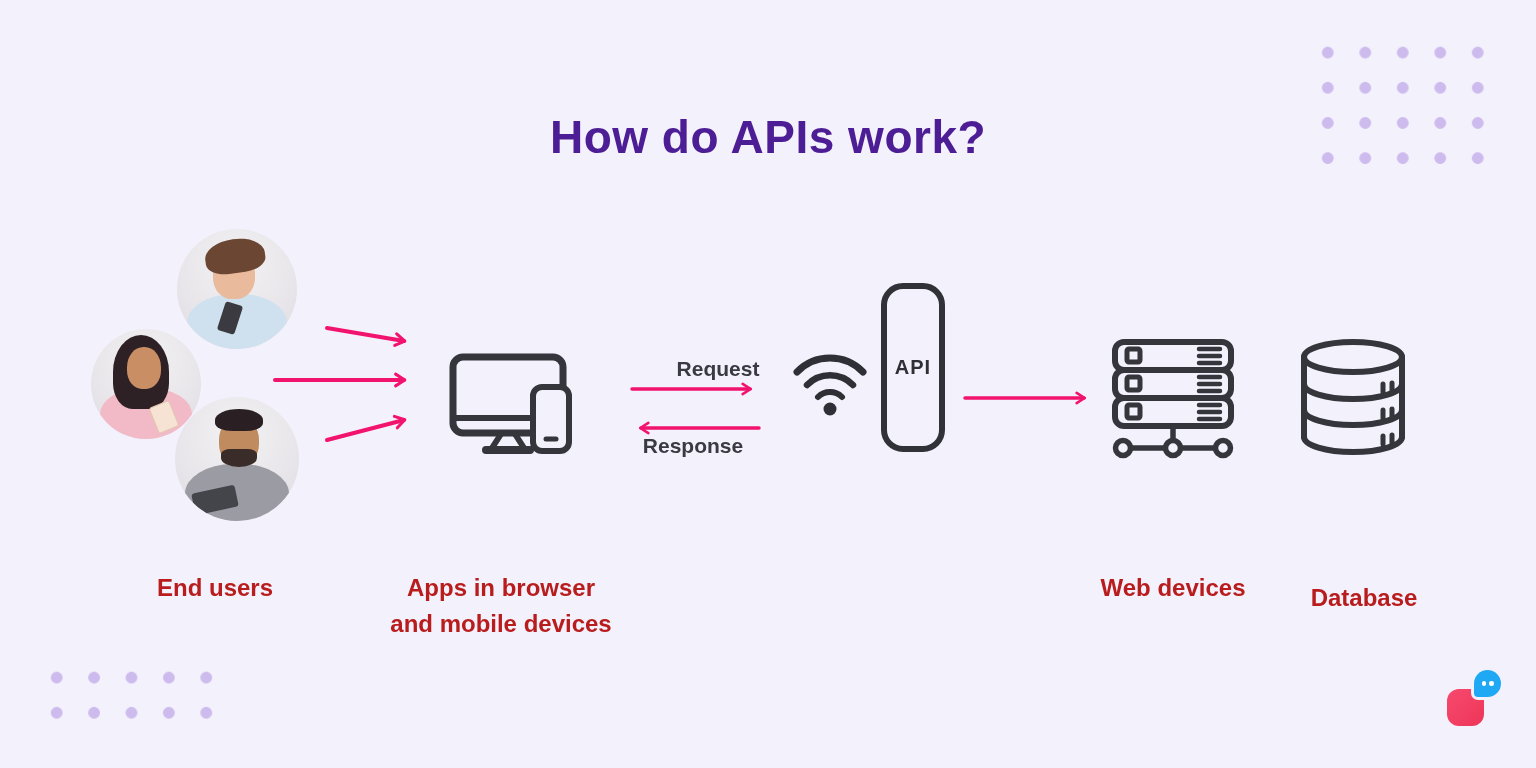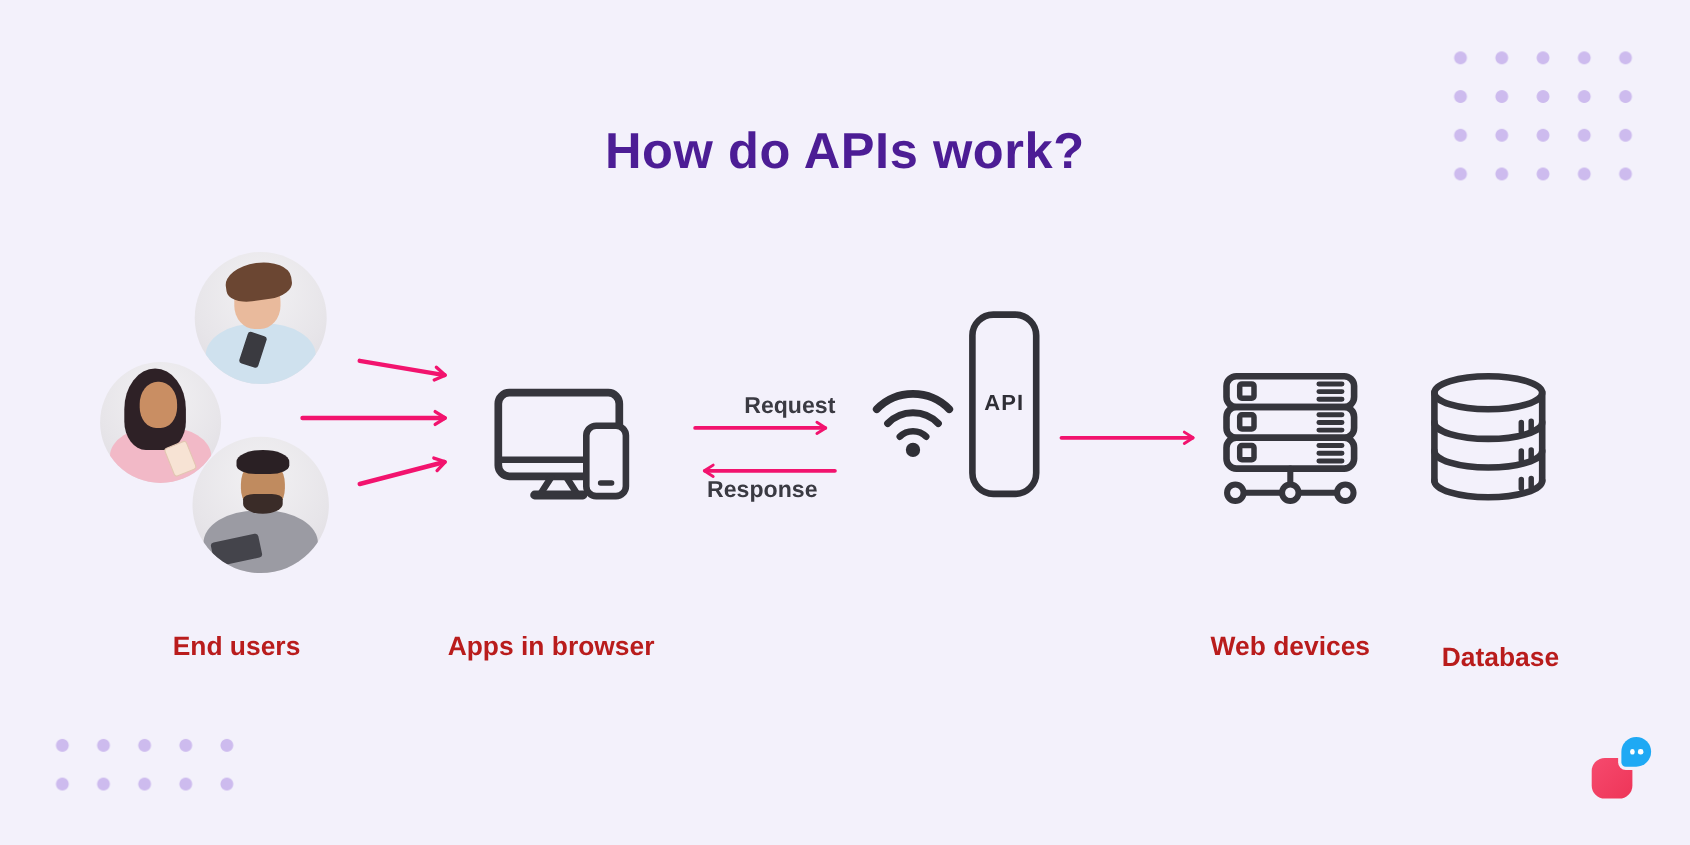--- a/index.html
+++ b/index.html
@@ -192,20 +192,21 @@
       <path d="M86,48 V56 M95,47 V55"></path>
       <path d="M86,74 V82 M95,73 V81"></path>
       <path d="M86,100 V108 M95,99 V107"></path>
     </g>
   </g>
 </svg>
 
 <div class="abs flow-label" style="left:215px; top:574px;">End users</div>
 <div class="abs flow-label" style="left:501px; top:574px;">
   <div>Apps in browser</div>
+  <div style="margin-top:8px;">and mobile devices</div>
 </div>
 <div class="abs flow-label" style="left:1173px; top:574px;">Web devices</div>
 <div class="abs flow-label" style="left:1352px; top:584px;margin-left:12px;">Database</div>
 
 <div>
   <div class="abs logo-square"></div>
   <div class="abs logo-bubble">
     <i></i>
       <i></i>
   </div>

